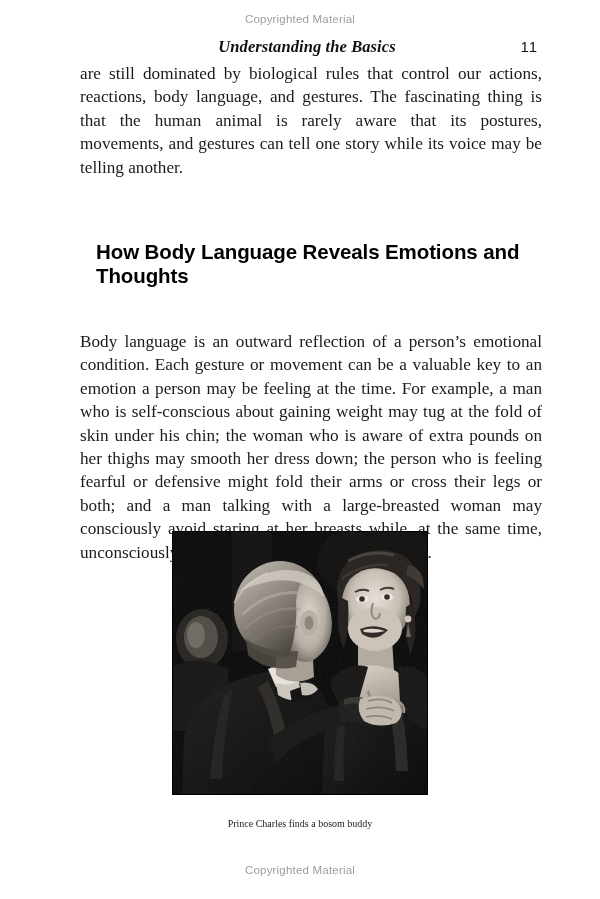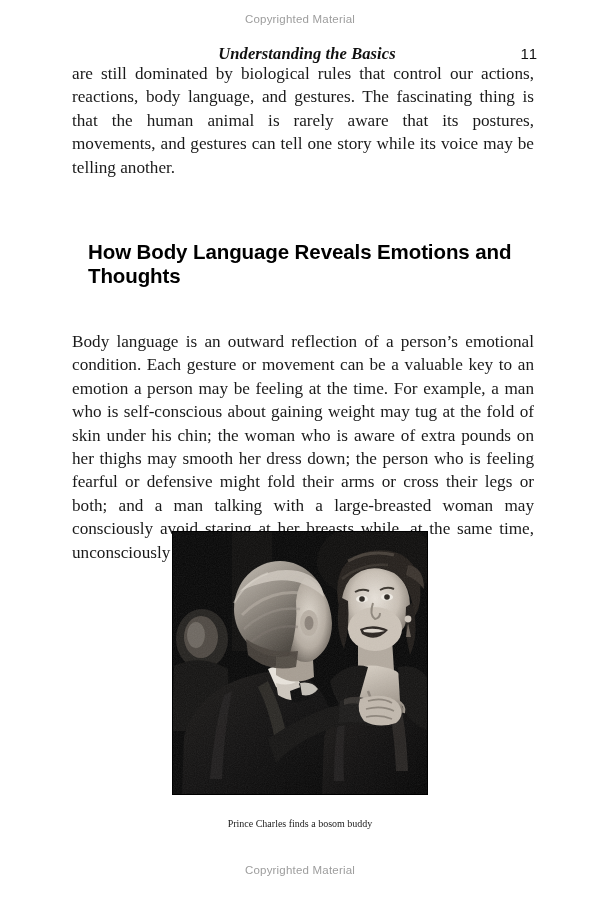--- a/index.html
+++ b/index.html
@@ -33,21 +33,21 @@
     font-size: 11.5px;
     letter-spacing: 0.2px;
     color: #9d9d9d;
   }
   .watermark-top { top: 13px; }
   .watermark-bottom { top: 864px; }
 
   
   .running-head-row {
     position: absolute;
-    top: 44px;
+    top: 37px;
     left: 76px;
     width: 462px;
     height: 22px;
   }
   .running-head-title {
     position: absolute;
     left: 0;
     width: 462px;
     text-align: center;
     font-style: italic;
@@ -63,21 +63,21 @@
     font-family: "Liberation Sans", "DejaVu Sans", sans-serif;
     font-size: 15px;
     font-weight: 400;
     color: #111;
     letter-spacing: 1px;
   }
 
   
   .content {
     position: absolute;
-    left: 72px;
+    left: 80px;
     top: 62px;
     width: 462px;
   }
 
   p.body-text {
     margin: 0;
     font-size: 17.2px;
     line-height: 23.4px;
     text-align: justify;
     text-justify: inter-word;

